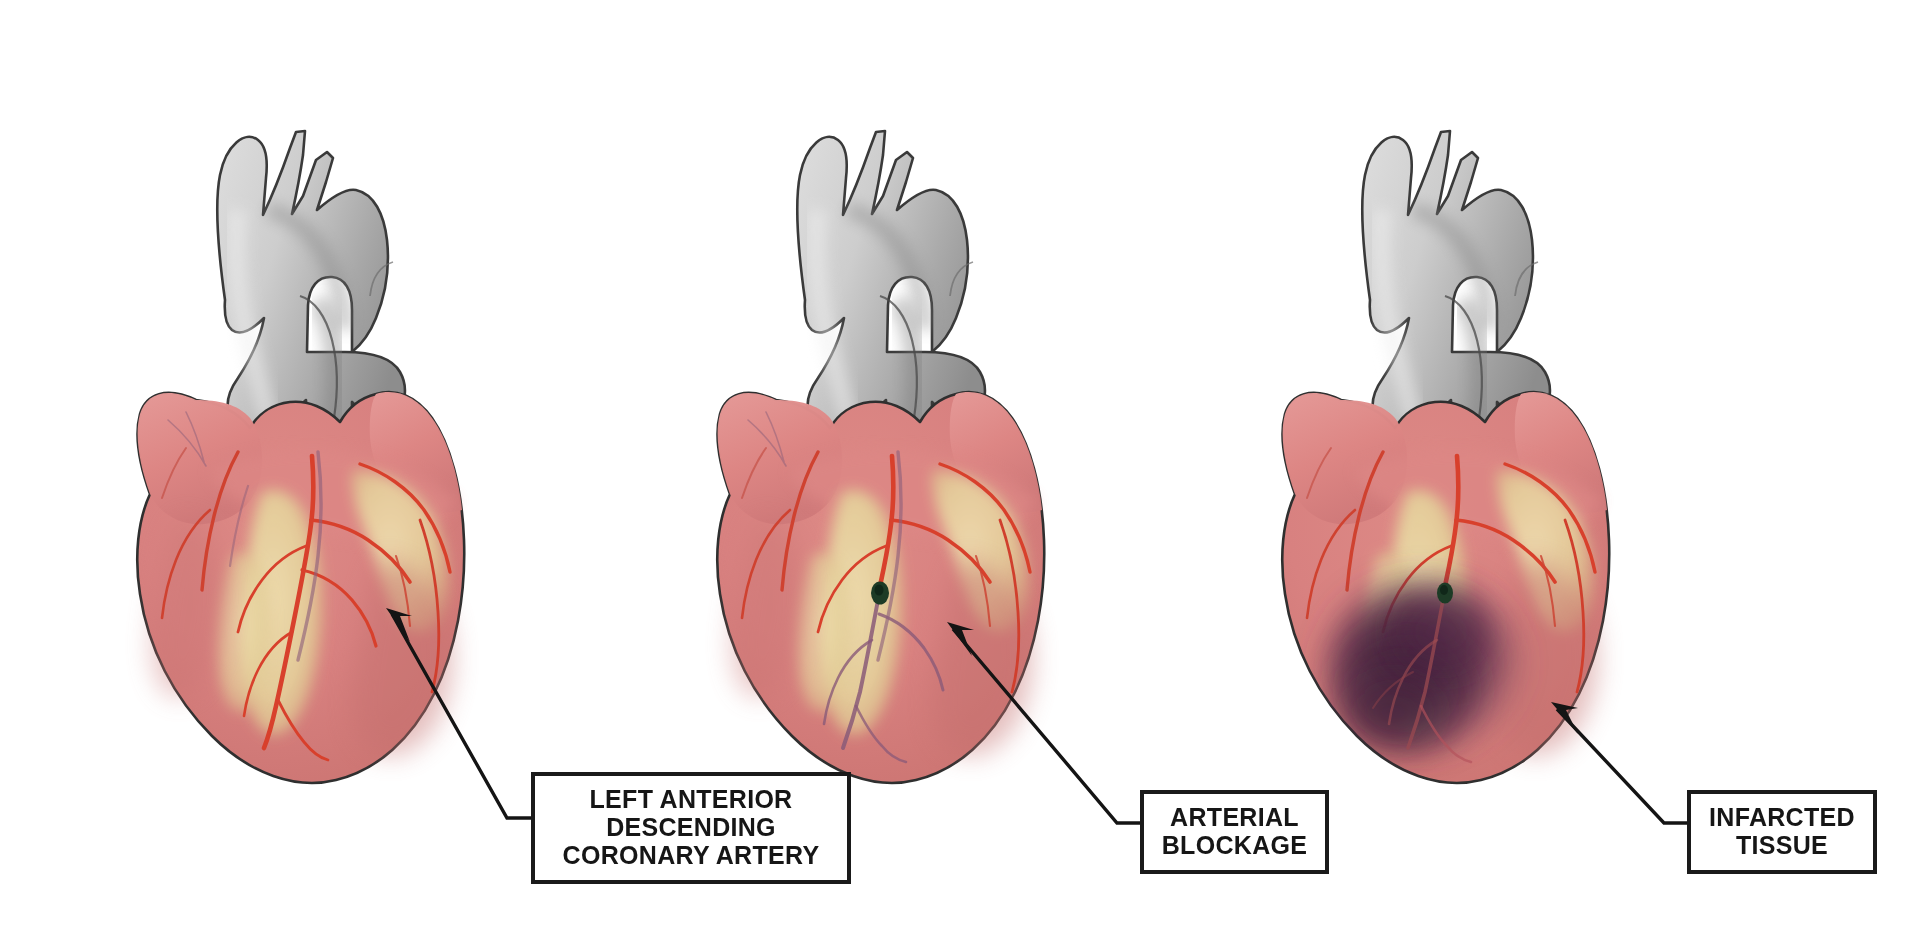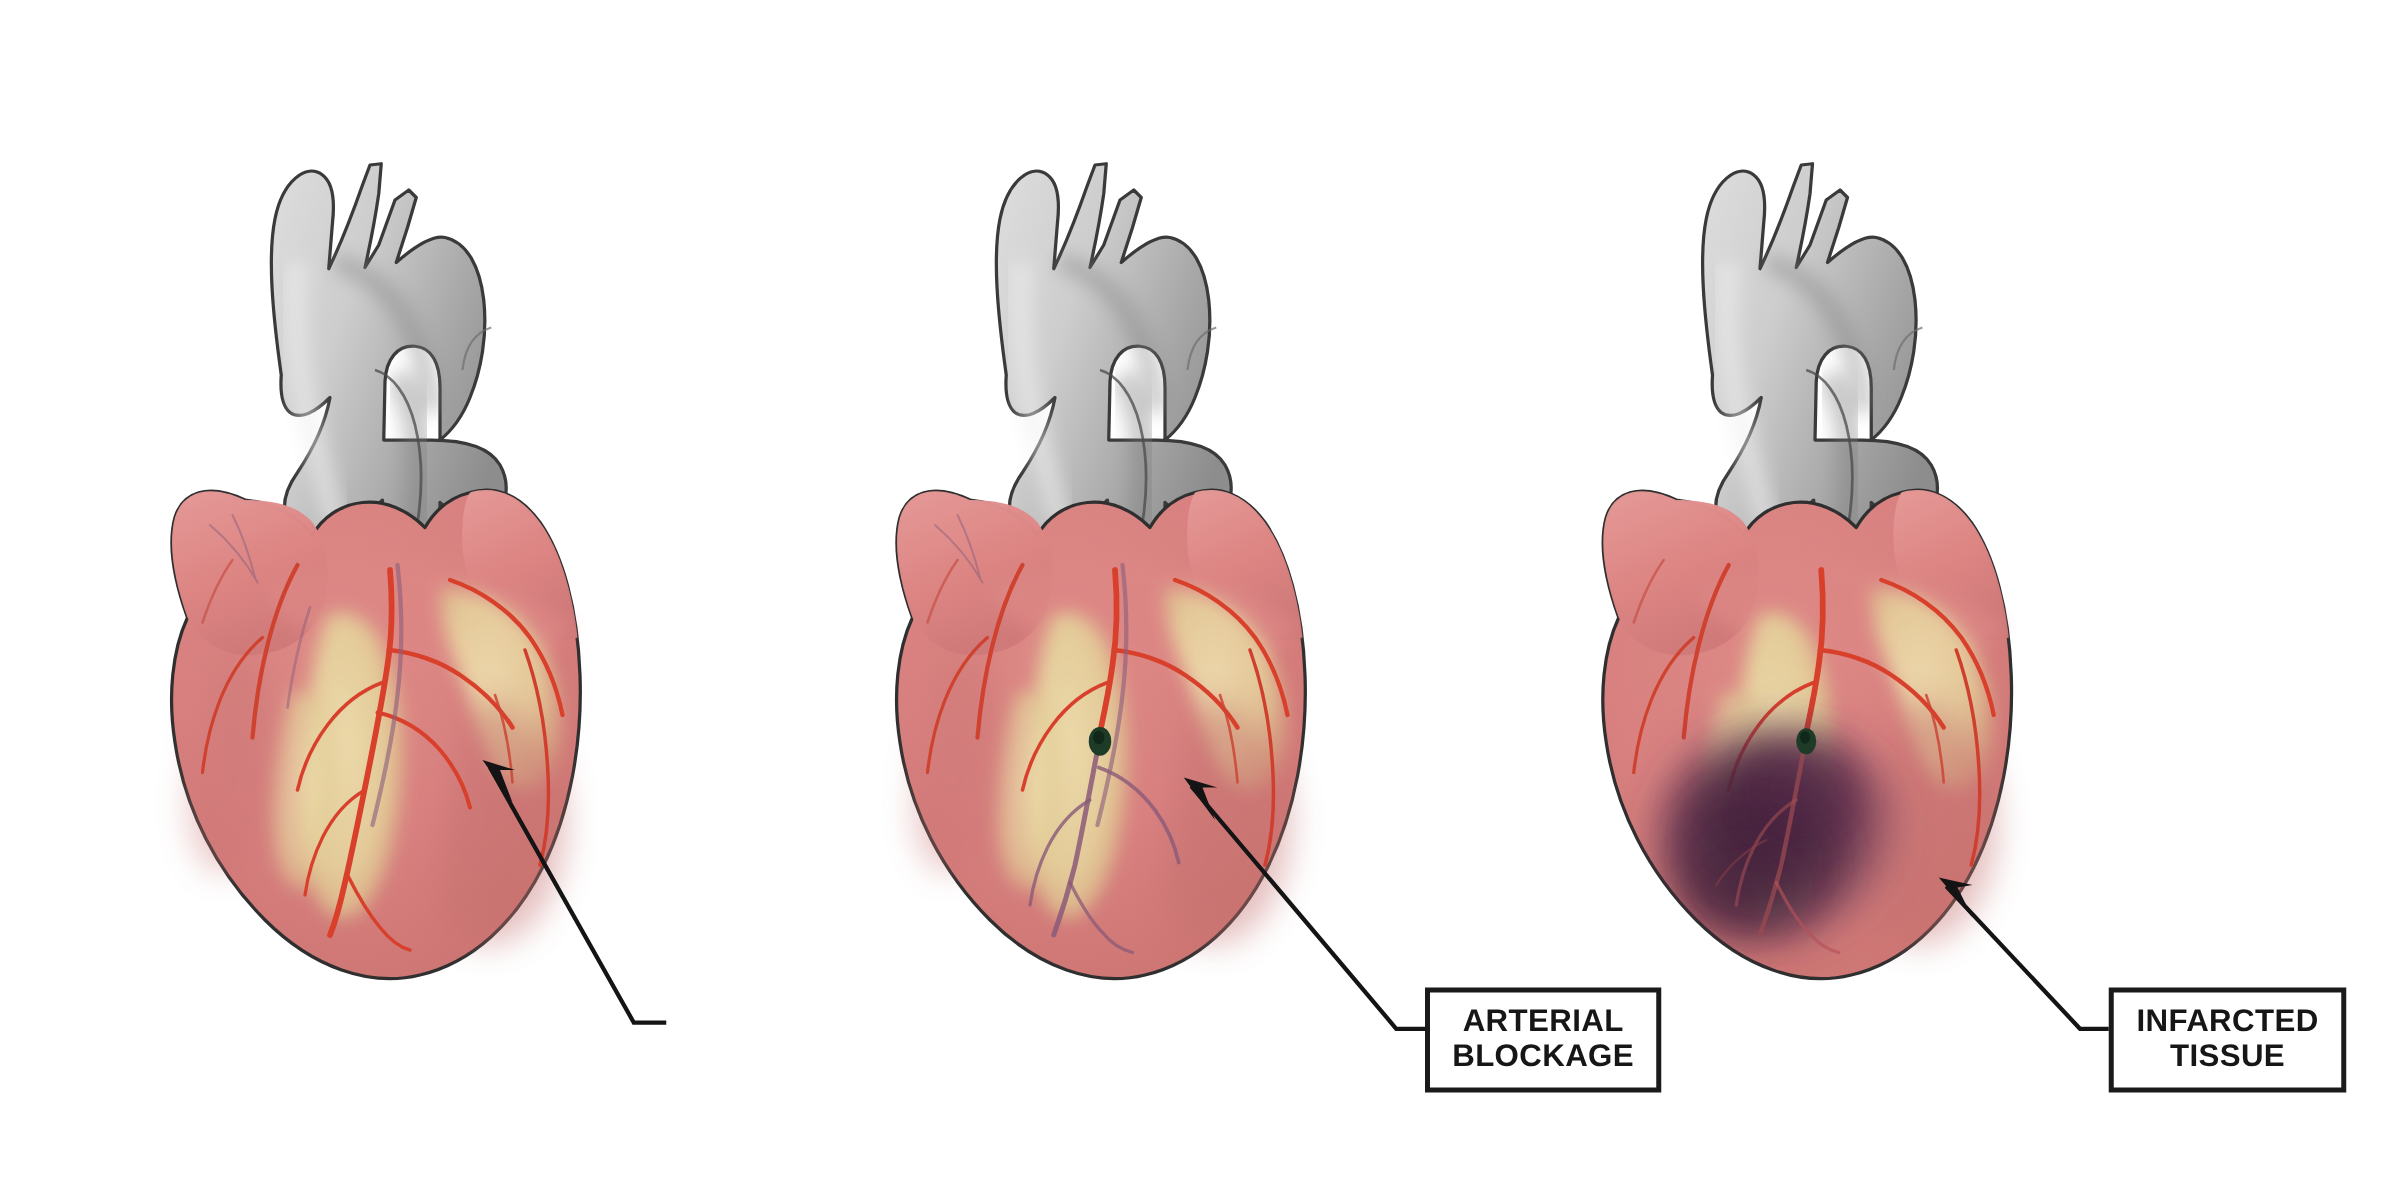--- a/index.html
+++ b/index.html
@@ -469,20 +469,23 @@
       <path d="M953,629 L1117,823 L1142,823"></path>
       <path d="M1557,709 L1664,823 L1689,823"></path>
     </g>
     <g fill="#141414" stroke="none">
       <path d="M386,608 L410,642 L400,616 L412,616 Z"></path>
       <path d="M947,622 L972,656 L962,630 L974,630 Z"></path>
       <path d="M1551,702 L1578,734 L1566,710 L1578,708 Z"></path>
     </g>
   </svg>
 
+  <div class="label-box" id="label-0">LEFT ANTERIOR
+DESCENDING
+CORONARY ARTERY</div>
 
   <div class="label-box" id="label-1">ARTERIAL
 BLOCKAGE</div>
 
   <div class="label-box" id="label-2">INFARCTED
 TISSUE</div>
 
 </div>
 
 </body></html>

